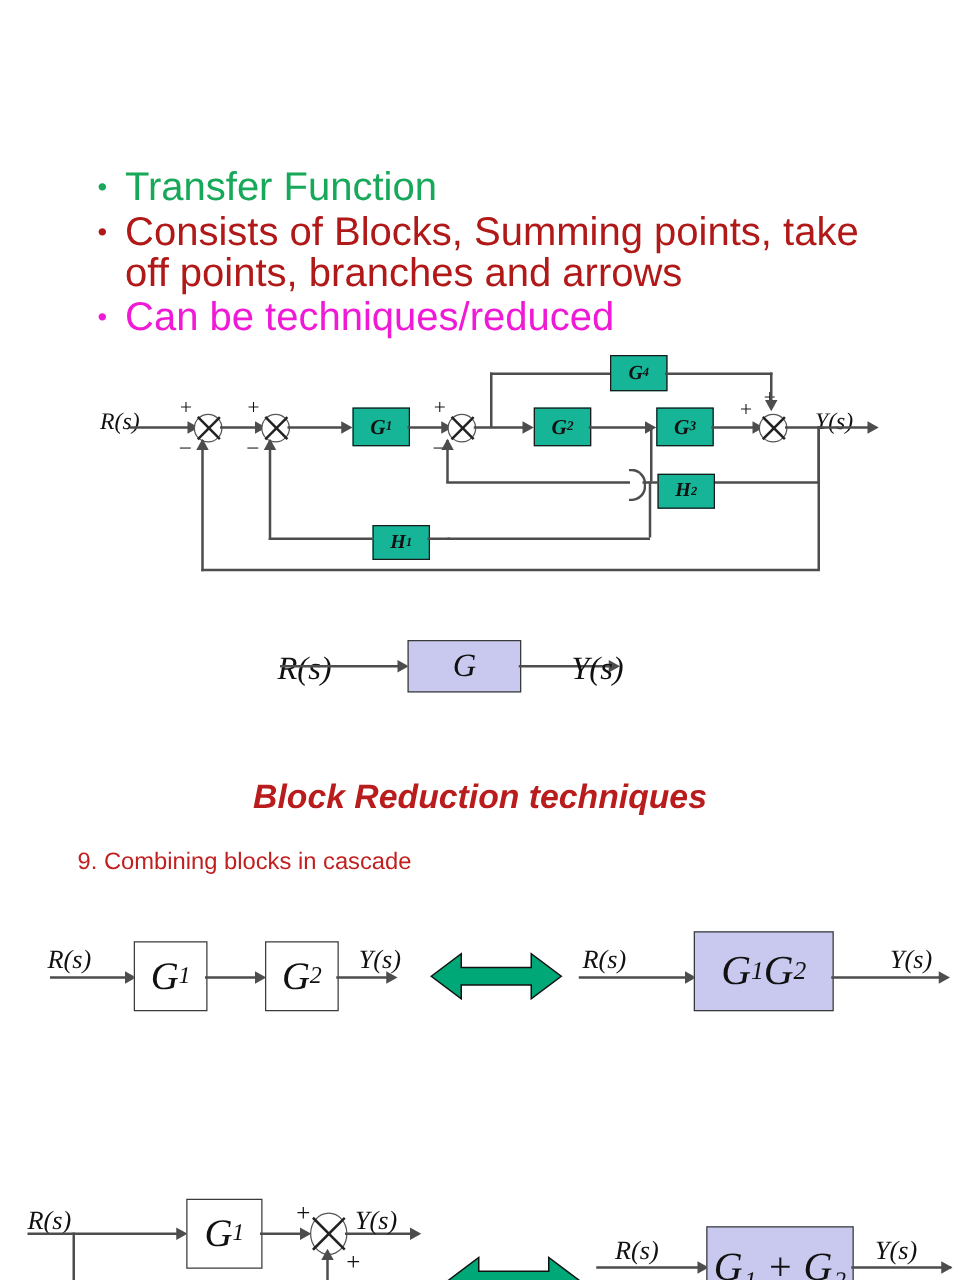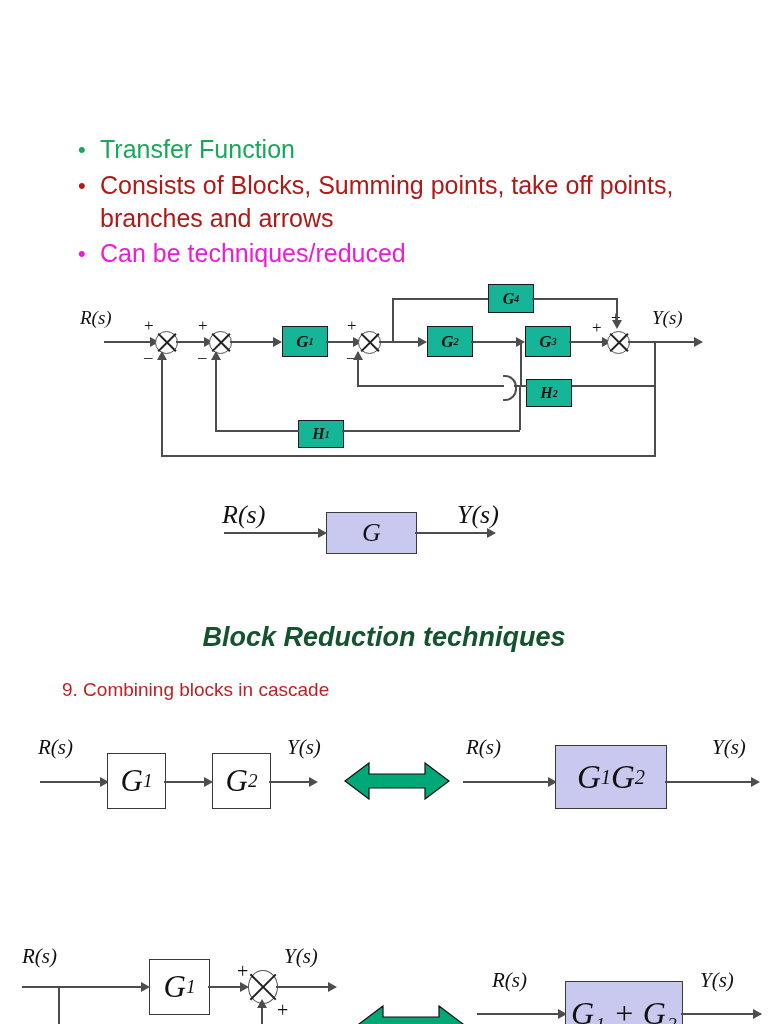--- a/index.html
+++ b/index.html
@@ -16,21 +16,21 @@
     font-weight:bold;font-style:italic;font-size:41px;
     color:#7a2fa8;letter-spacing:-0.5px;
   }
 
   
   .bullets{position:absolute;left:78px;top:133px;width:640px;}
   .bullet{display:flex;align-items:flex-start;margin-bottom:2px;}
   .bullet .dot{
     width:22px;flex:0 0 22px;font-size:22px;line-height:34px;text-align:left;
   }
-  .bullet .btxt{font-size:25px;line-height:33px;}
+  .bullet .btxt{font-size:32px;line-height:33px;}
   .b-green .dot,.b-green .btxt{color:#17a85a;}
   .b-red .dot,.b-red .btxt{color:#b11818;}
   .b-magenta .dot,.b-magenta .btxt{color:#f01ad6;}
 
   
   .diagram{position:absolute;}
   .ln{position:absolute;background:#4d4d4d;}
   .ln.h{height:2px;}
   .ln.v{width:2px;}
   .arw{position:absolute;width:0;height:0;border-top:5px solid transparent;
@@ -66,31 +66,31 @@
     content:"";position:absolute;left:50%;top:-2px;bottom:-2px;width:1.8px;
     background:#222;transform-origin:center;
   }
   .sum::before{transform:translateX(-50%) rotate(45deg);}
   .sum::after{transform:translateX(-50%) rotate(-45deg);}
 
   .sgn{position:absolute;font-family:"Liberation Serif",serif;
        font-size:17px;color:#111;line-height:1;}
 
   .lbl{position:absolute;font-family:"Liberation Serif",serif;
-       font-style:italic;color:#111;white-space:nowrap;}
+       font-style:italic;color:#111;white-space:nowrap;margin-top:20px;}
 
   
   .hop{position:absolute;width:12px;height:22px;
        border:2px solid #4d4d4d;border-left:none;
        border-radius:0 12px 12px 0;background:transparent;}
 
   
   .section-head{
     position:absolute;left:0;top:622px;width:768px;text-align:center;
-    font-weight:bold;font-style:italic;font-size:27px;color:#14532d;
+    font-weight:bold;font-style:italic;font-size:27px;color:#b91c1c;
   }
   .step-label{position:absolute;font-size:19px;color:#c21f1f;}
 
   
   .dbl-arrow{position:absolute;}
 </style>
 </head>
 <body>
 
 <div class="slide">

